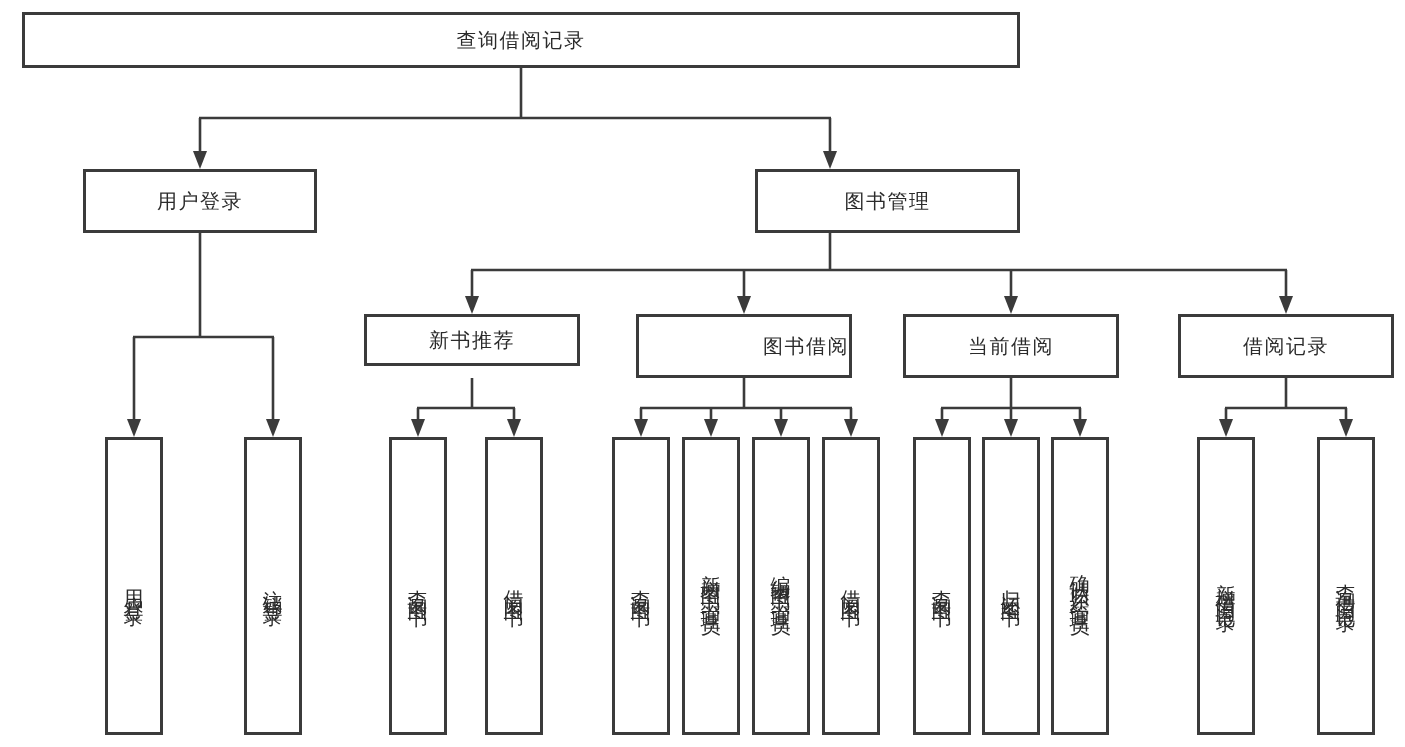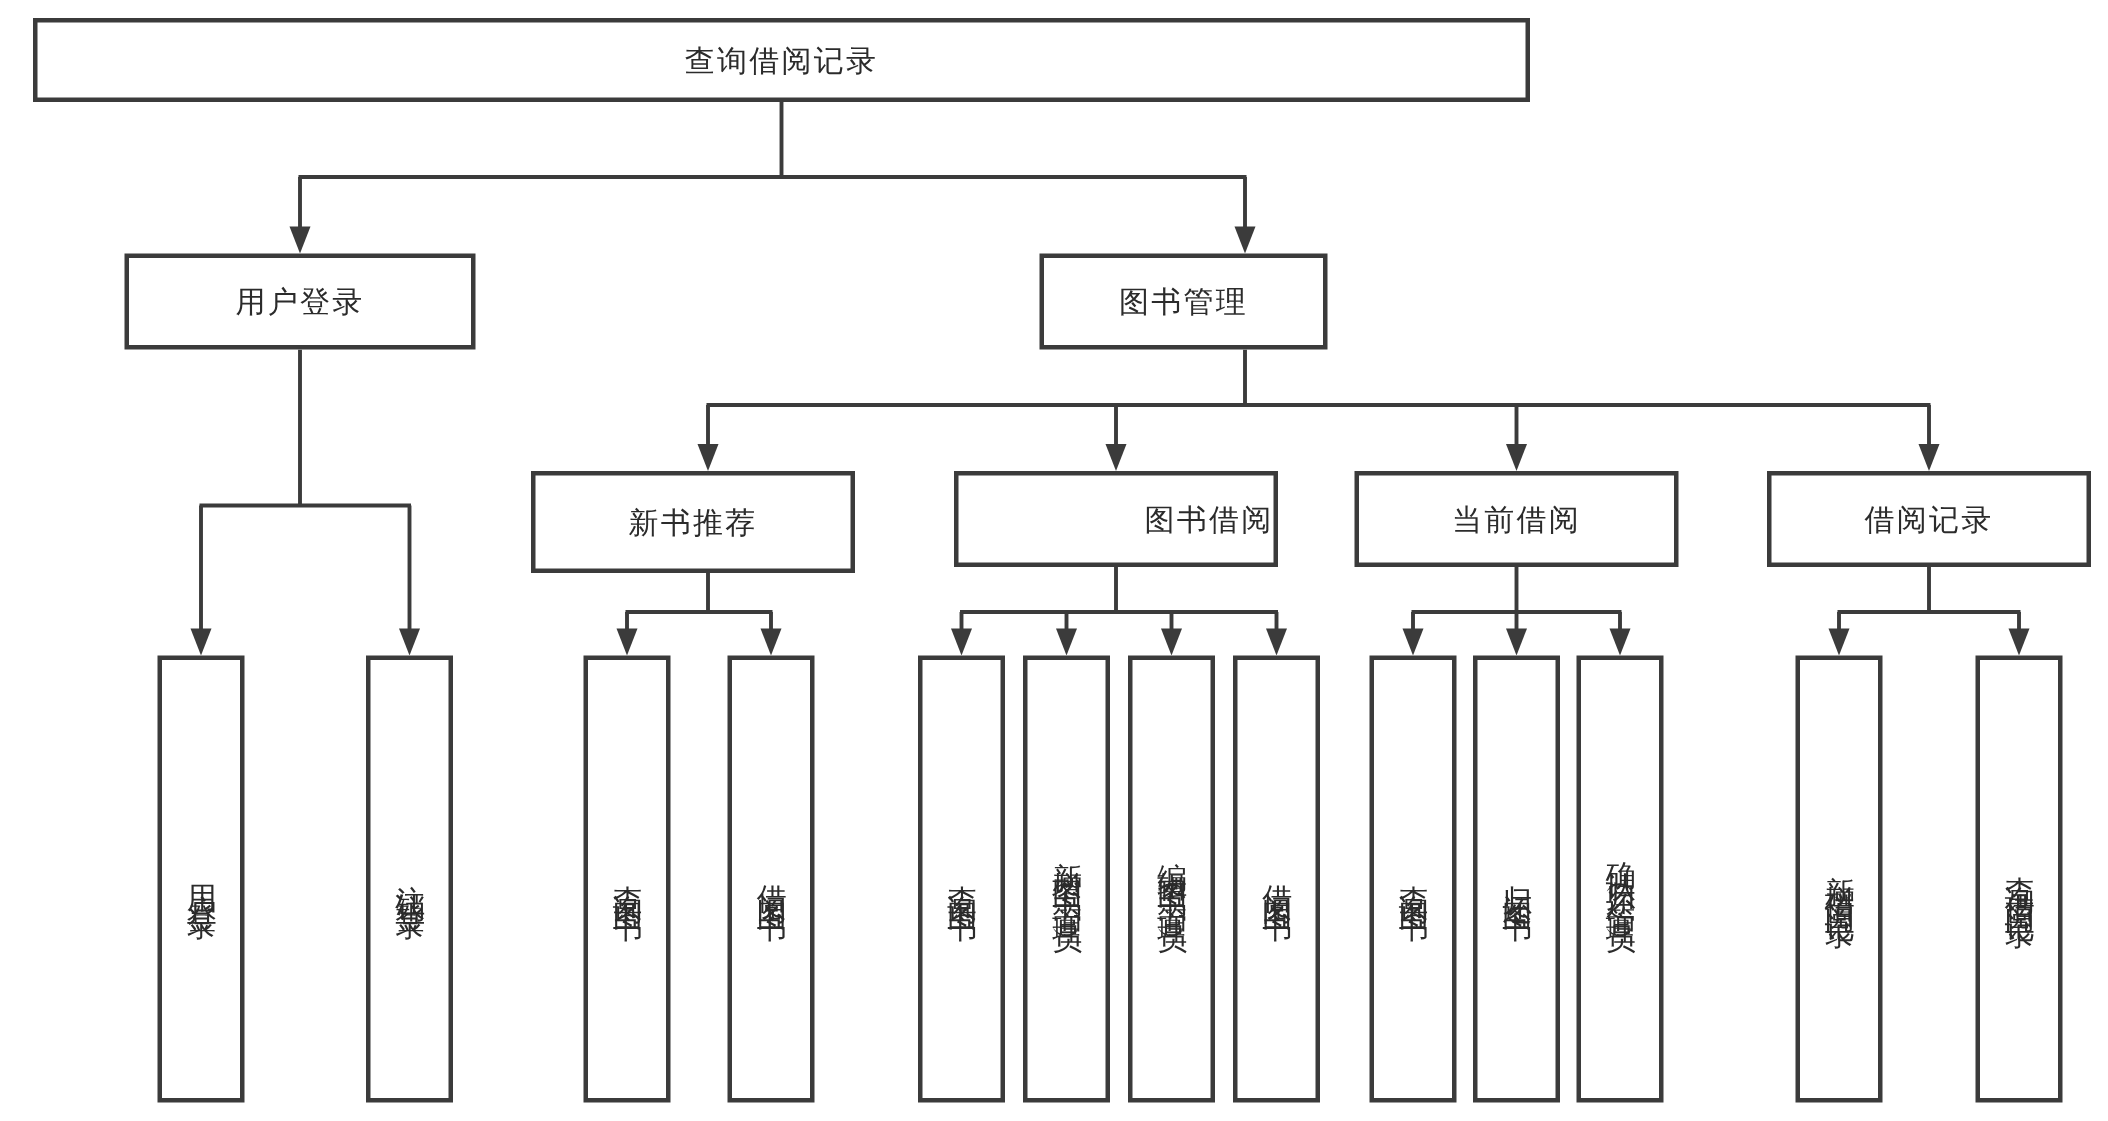--- a/index.html
+++ b/index.html
@@ -104,25 +104,25 @@
     </g>
   </svg>
 
   <div class="hnode" style="left:22px;top:12px;width:998px;height:56px;">
     <span>查询借阅记录</span>
   </div>
 
   <div class="hnode" style="left:83px;top:169px;width:234px;height:64px;">
     <span>用户登录</span>
   </div>
-  <div class="hnode" style="left:693px;top:169px;width:192px;height:64px;">
+  <div class="hnode" style="left:755px;top:169px;width:265px;height:64px;">
     <span>图书管理</span>
   </div>
 
-  <div class="hnode" style="left:354px;top:314px;width:216px;height:68px;">
+  <div class="hnode" style="left:364px;top:314px;width:216px;height:52px;">
     <span>新书推荐</span>
   </div>
   <div class="hnode" style="left:636px;top:314px;width:216px;height:64px;justify-content:flex-end;">
     <span>图书借阅</span>
   </div>
   <div class="hnode" style="left:903px;top:314px;width:216px;height:64px;">
     <span>当前借阅</span>
   </div>
   <div class="hnode" style="left:1178px;top:314px;width:216px;height:64px;">
     <span>借阅记录</span>

